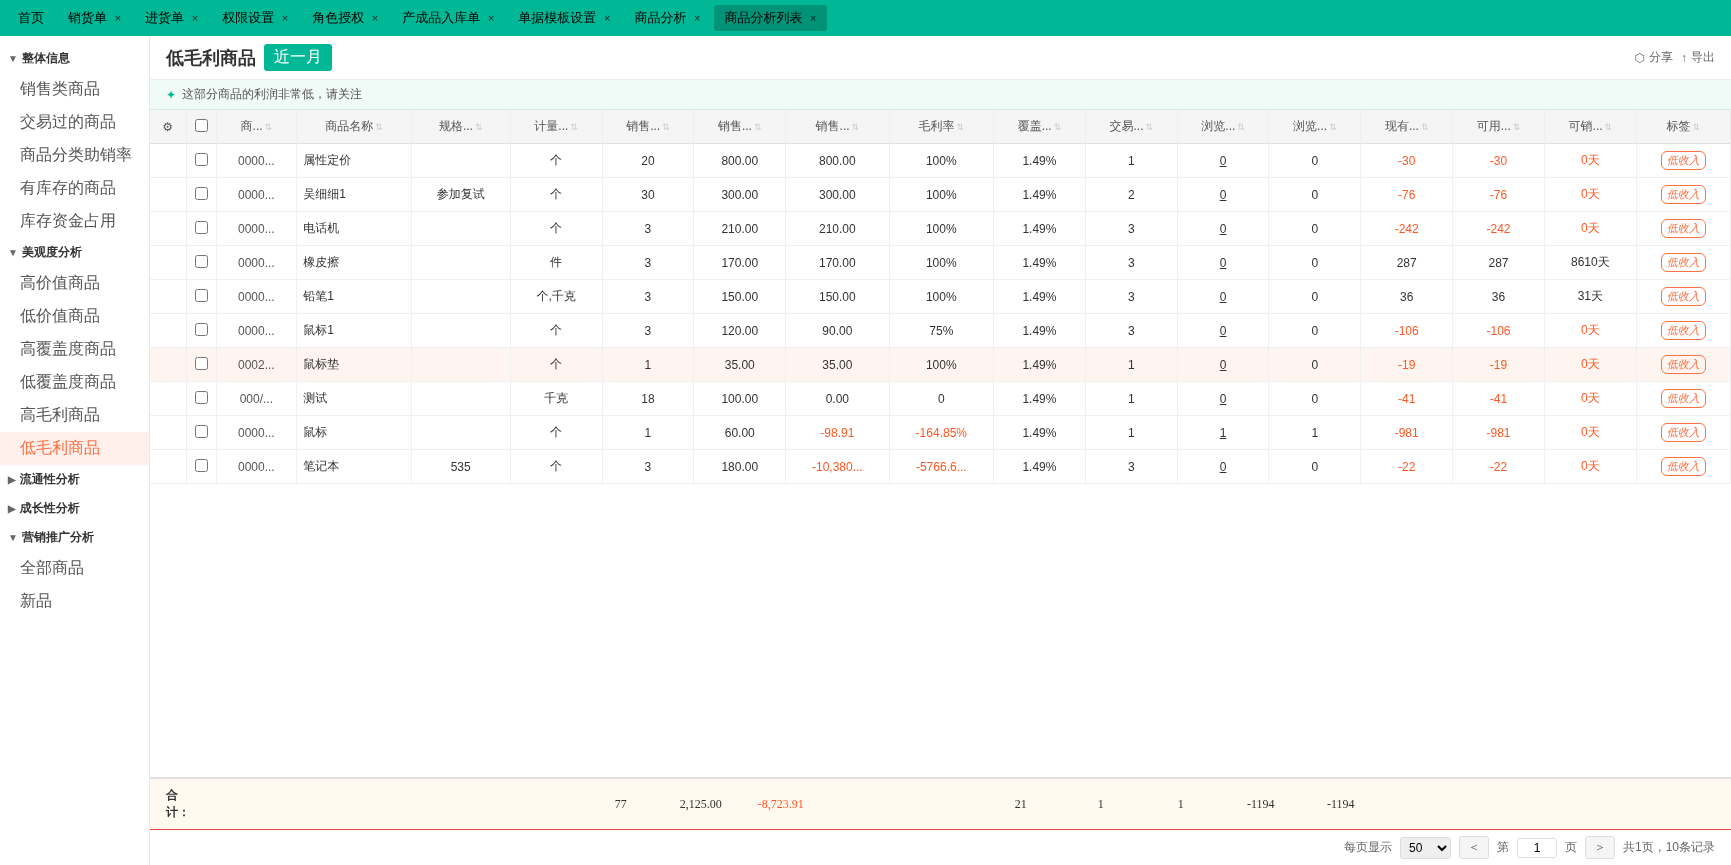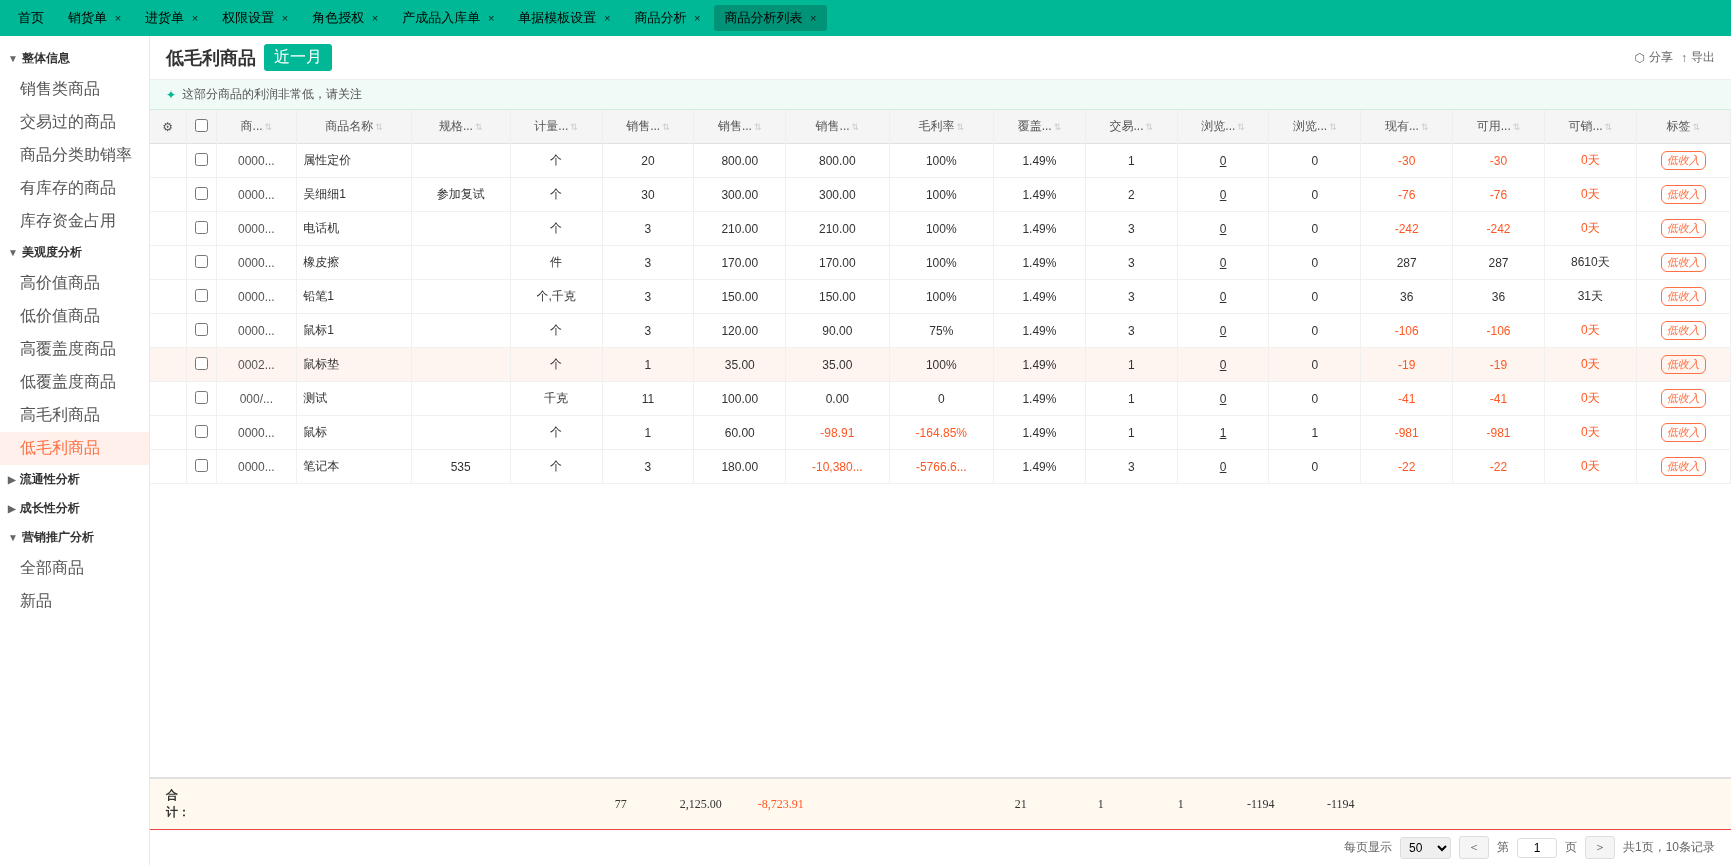--- a/index.html
+++ b/index.html
@@ -503,21 +503,21 @@
     <td style="color:#ff5722;">0天</td>
     <td><span class="tag-badge tag-low-income">低收入</span></td>
   </tr>
             <tr>
     <td></td>
     <td><input type="checkbox" style=""></td>
     <td class="product-code">000/...</td>
     <td class="product-name">测试</td>
     <td></td>
     <td>千克</td>
-    <td>11</td>
+    <td>18</td>
     <td>100.00</td>
     <td>0.00</td>
     <td>0</td>
     <td>1.49%</td>
     <td>1</td>
     <td><span class="link-underline">0</span></td>
     <td>0</td>
     <td style="color:#ff5722;">-41</td>
     <td style="color:#ff5722;">-41</td>
     <td style="color:#ff5722;">0天</td>

